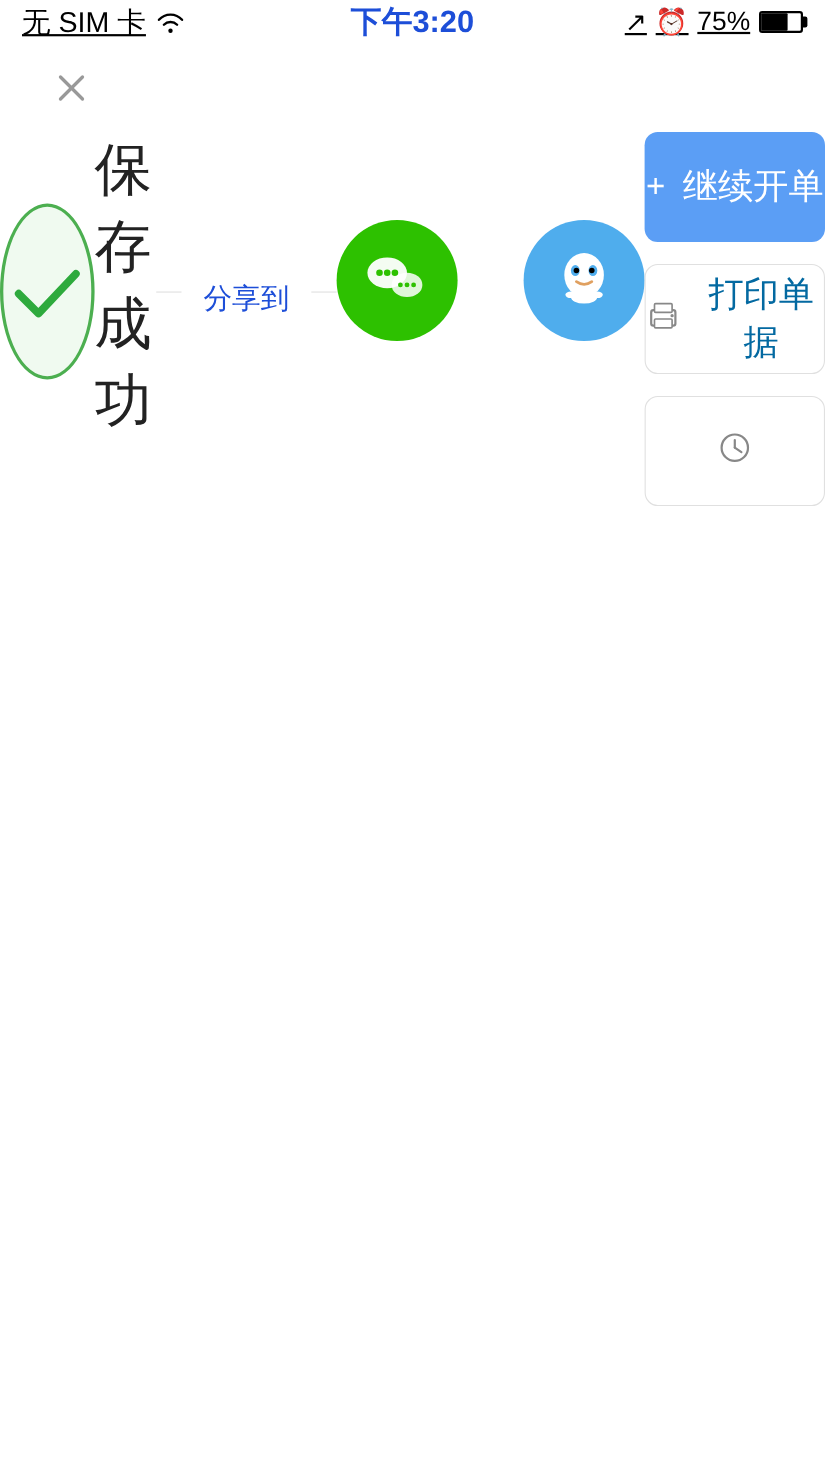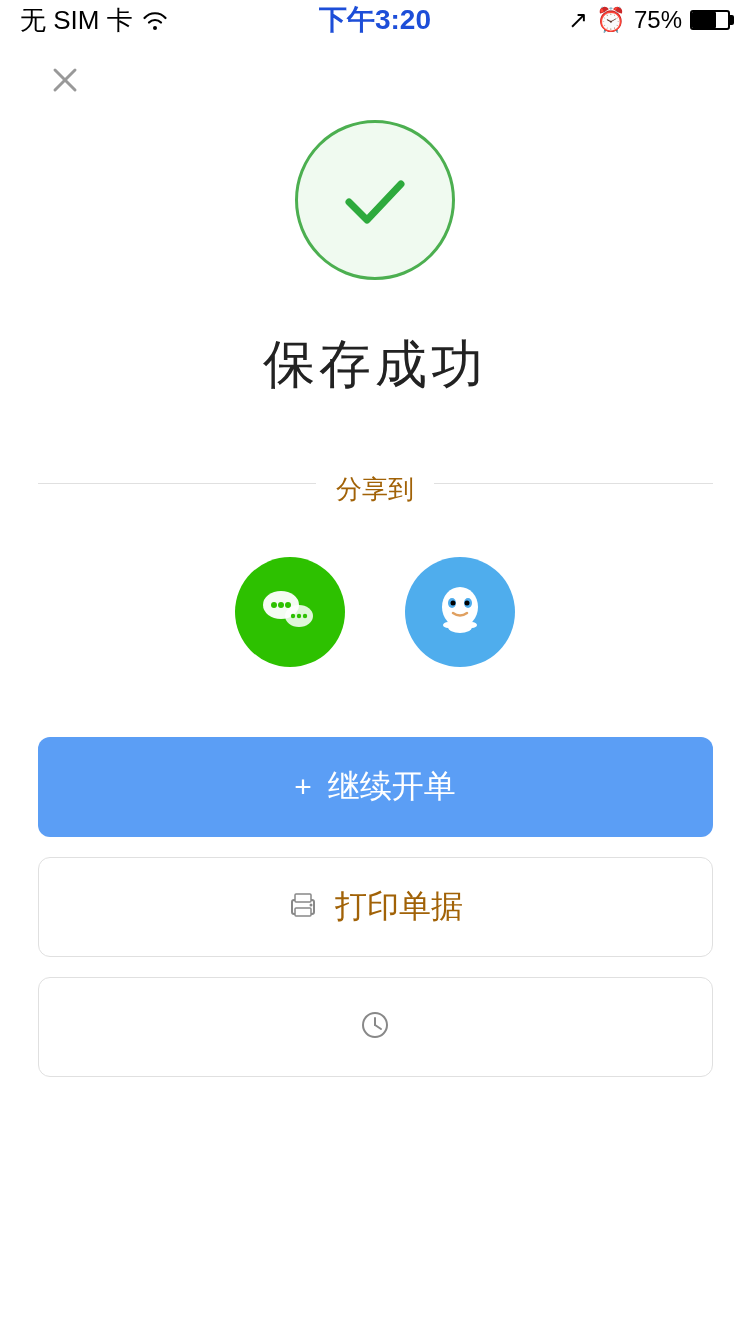--- a/index.html
+++ b/index.html
@@ -19,20 +19,21 @@
 
     
     .status-bar {
       width: 100%;
       height: 40px;
       display: flex;
       align-items: center;
       justify-content: space-between;
       padding: 0 20px;
       background: #ffffff;
+      text-decoration: underline;
     }
 
     .status-left {
       display: flex;
       align-items: center;
       gap: 8px;
       font-size: 26px;
       font-weight: 500;
       color: #000;
     }
@@ -100,21 +101,21 @@
     }
 
     .close-btn svg {
       width: 36px;
       height: 36px;
     }
 
     
     .main-content {
       display: flex;
-      flex-direction: column;
+      flex-direction: row;
       align-items: center;
       padding-top: 80px;
     }
 
     
     .success-circle {
       width: 160px;
       height: 160px;
       border-radius: 50%;
       border: 3px solid #4CAF50;
@@ -149,21 +150,21 @@
     }
 
     .divider-line {
       flex: 1;
       height: 1px;
       background: #e0e0e0;
     }
 
     .share-label {
       font-size: 26px;
-      color: #a16207;
+      color: #1d4ed8;
       white-space: nowrap;
       margin-top: 12px;
     }
 
     
     .share-icons {
       display: flex;
       gap: 60px;
       margin-bottom: 70px;
     }
@@ -209,21 +210,21 @@
       gap: 16px;
     }
 
     .action-btn-primary {
       background: #5B9EF5;
       color: #ffffff;
     }
 
     .action-btn-secondary {
       background: #ffffff;
-      color: #a16207;
+      color: #0369a1;
       border: 1px solid #e0e0e0;
     }
 
     .btn-icon {
       font-size: 30px;
       line-height: 1;
     }
   </style>
 </head>
 <body>

